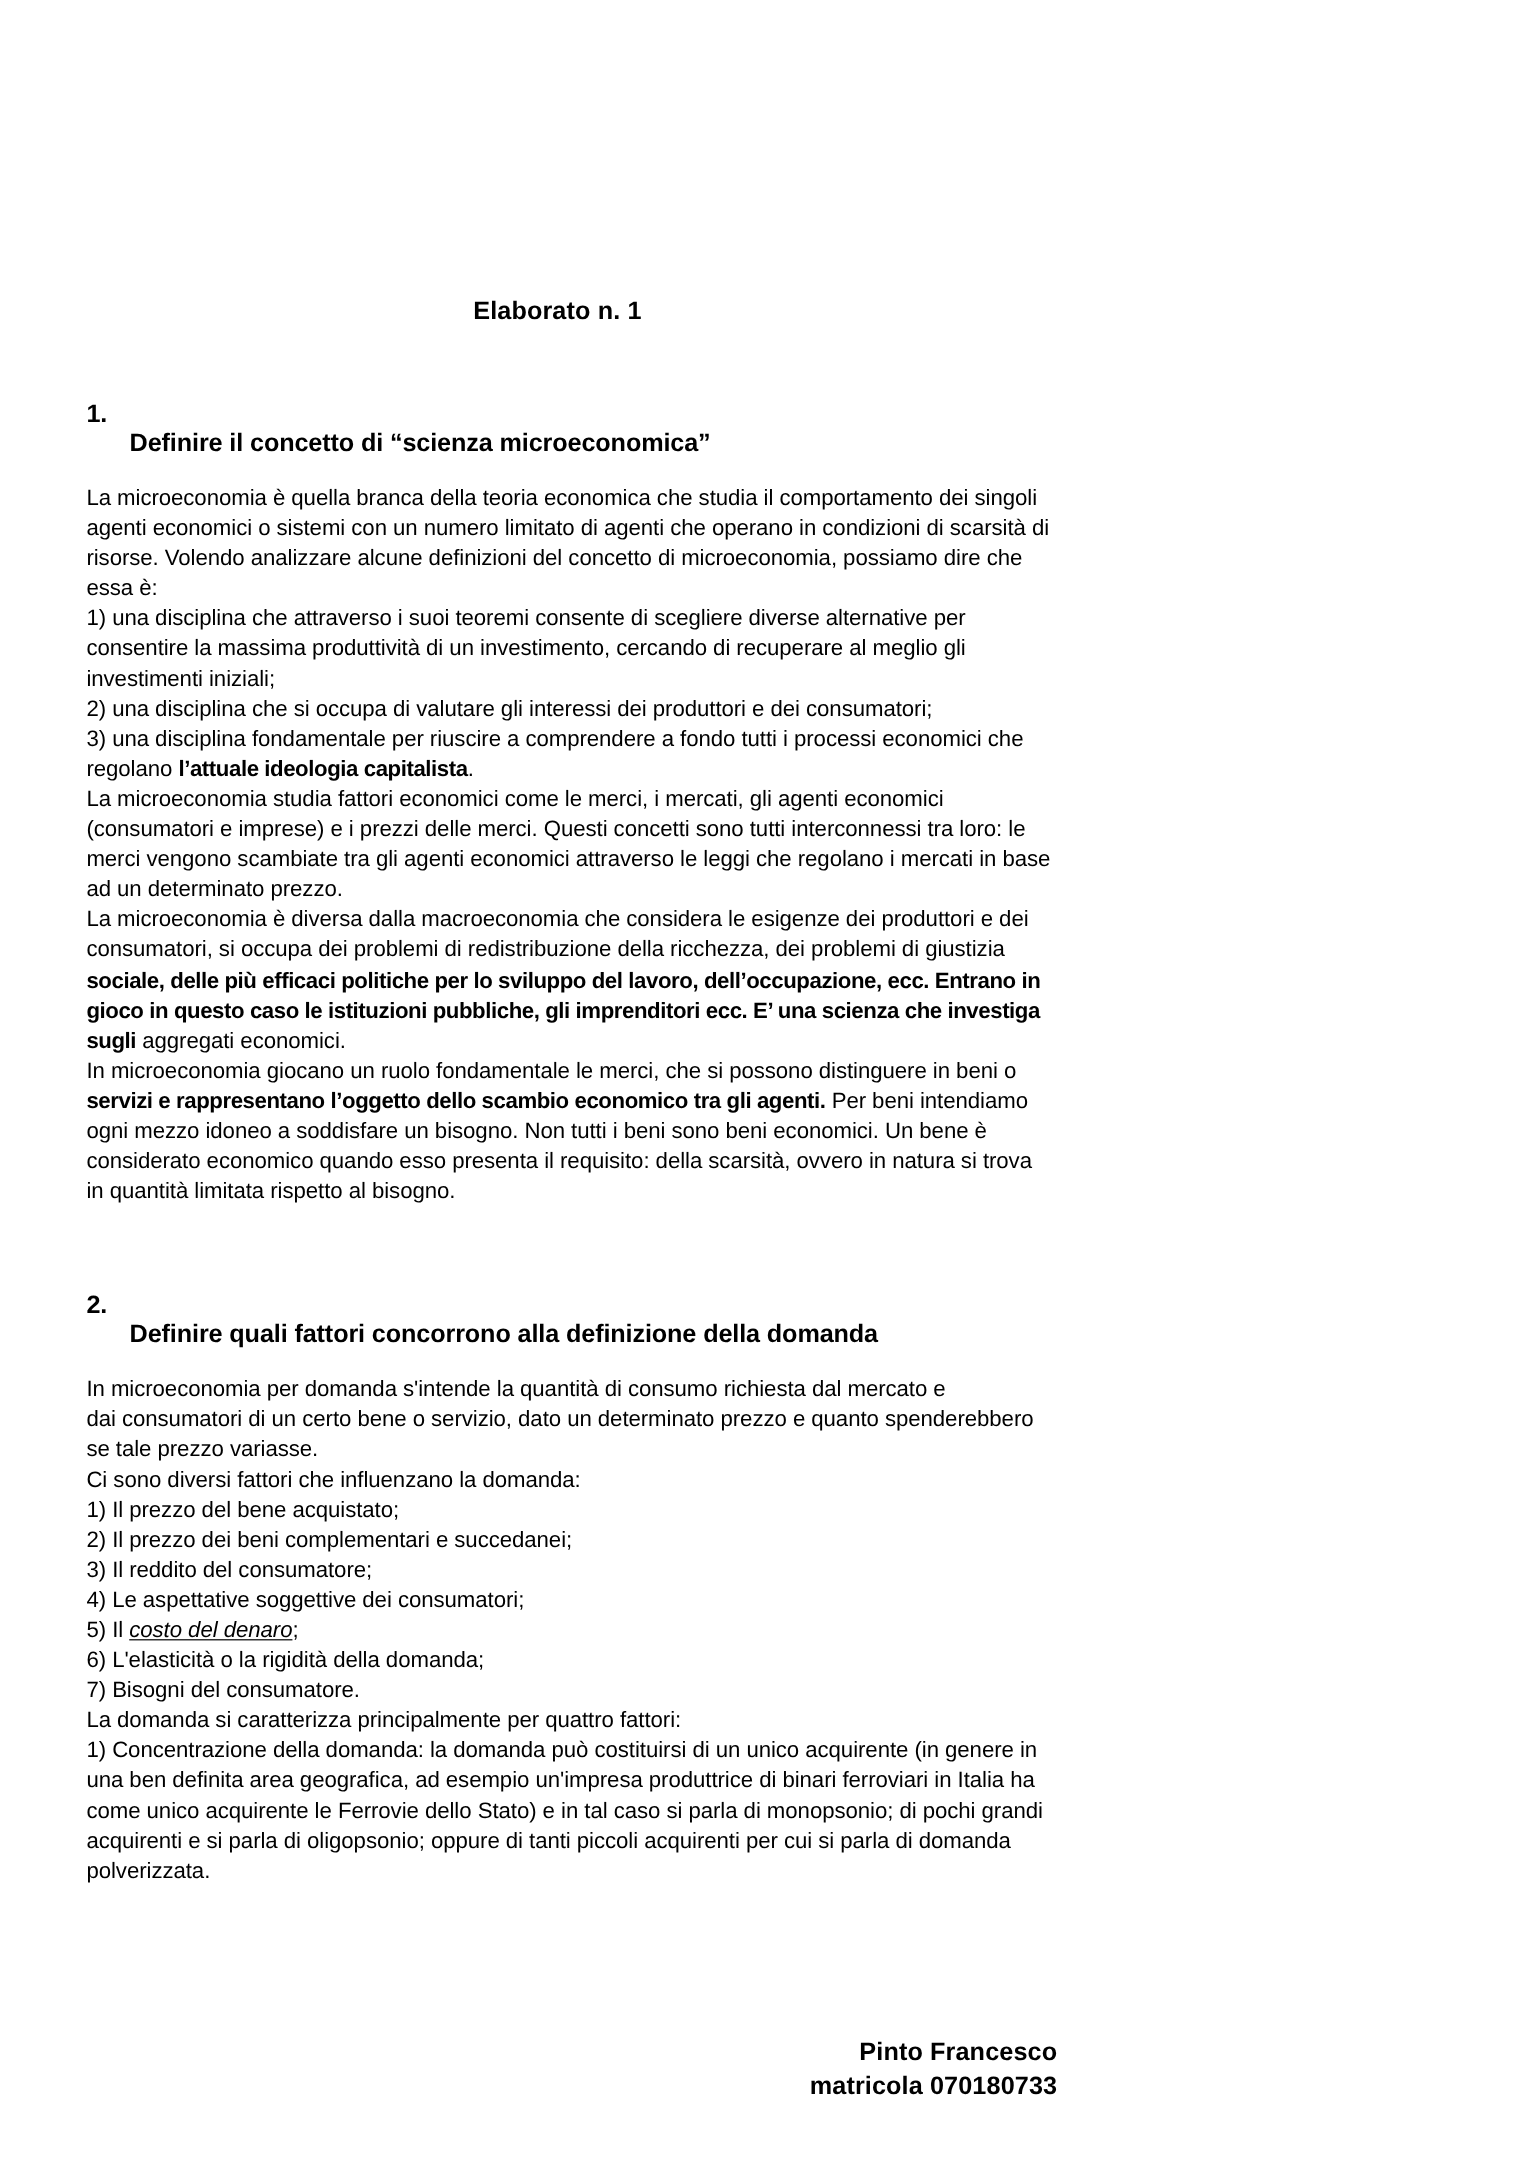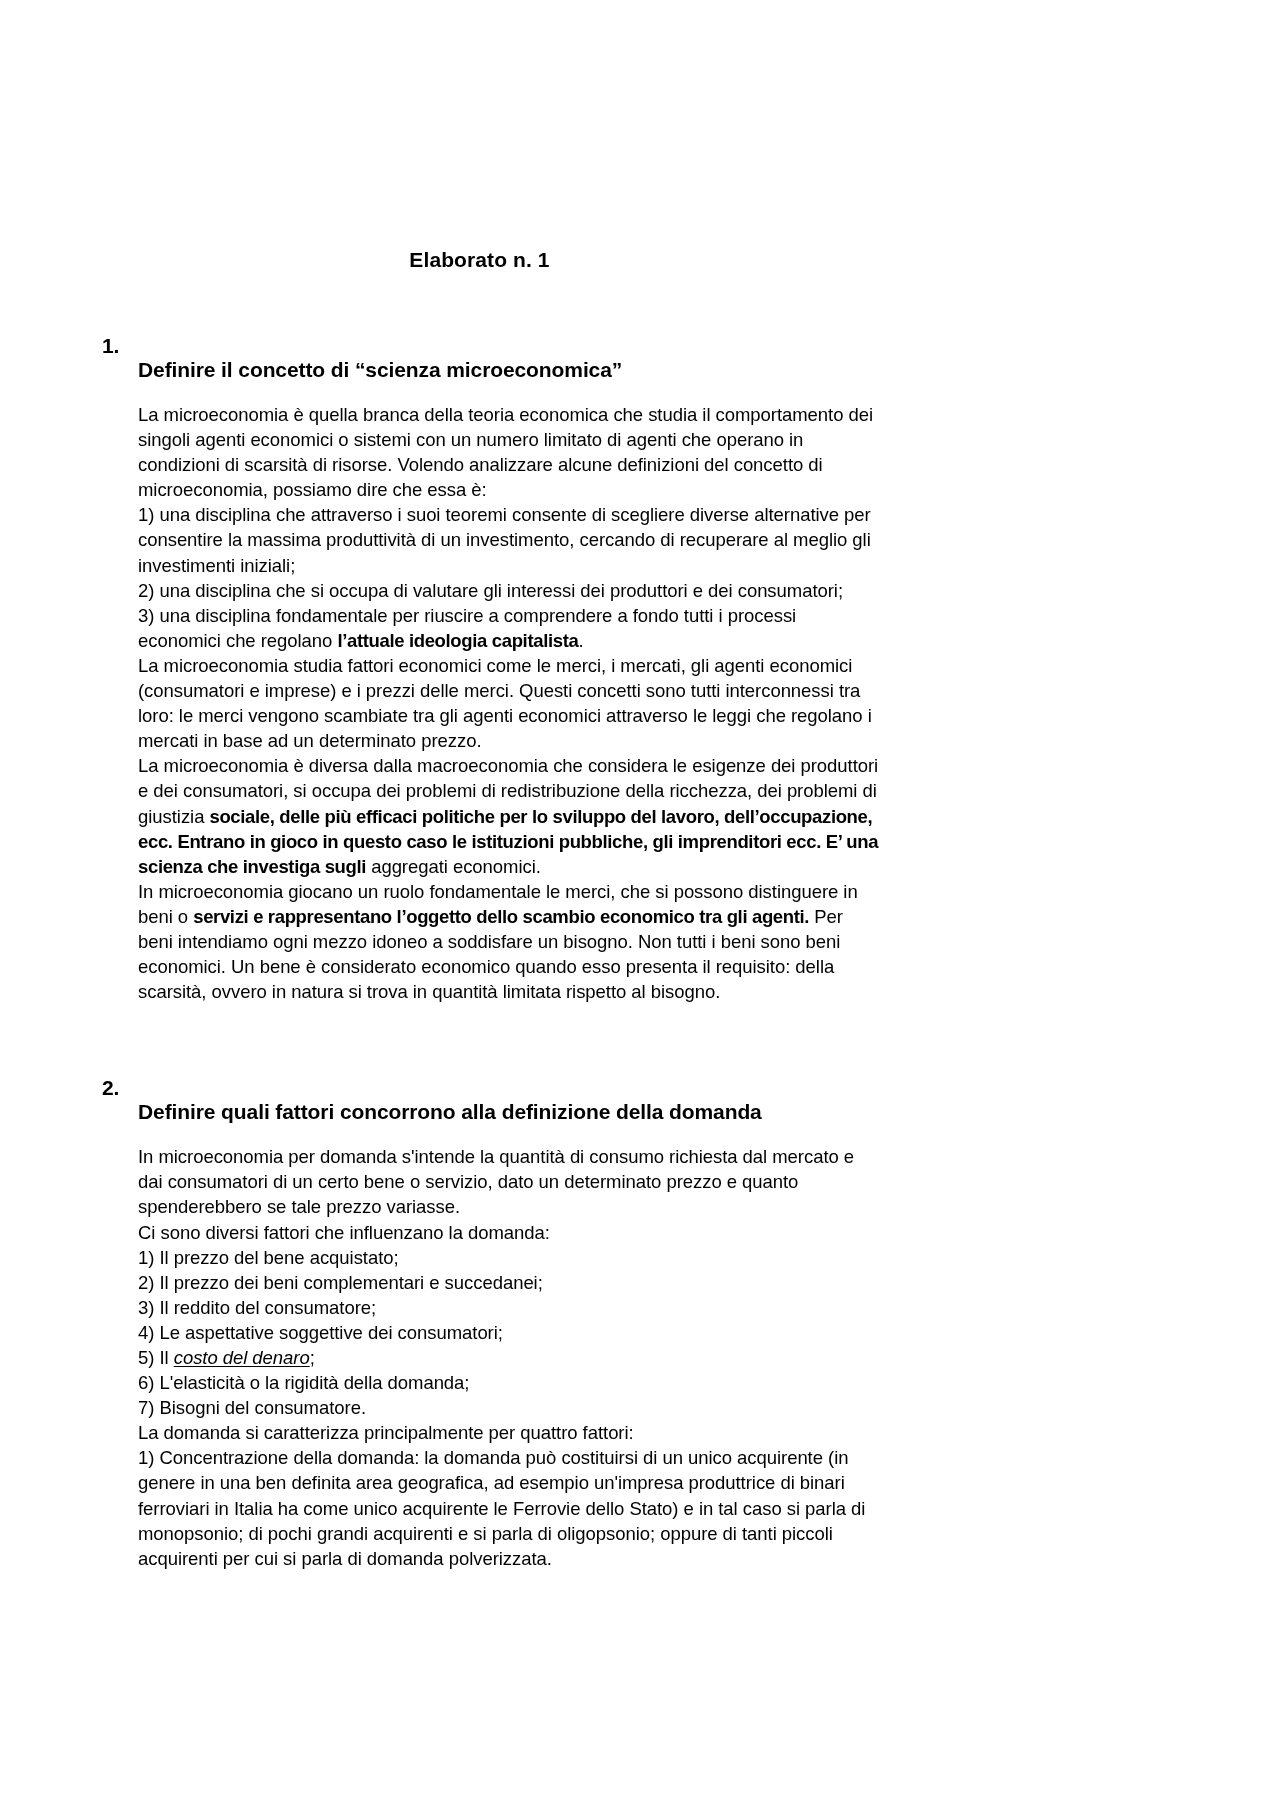--- a/index.html
+++ b/index.html
@@ -10,21 +10,21 @@
   body {
     font-family: "Liberation Sans", sans-serif;
     color: #000000;
   }
   .page {
     position: relative;
     width: 1029px;
     height: 1809px;
     background: #ffffff;
     box-sizing: border-box;
-    padding: 248px 150px 0 102px;
+    padding: 248px 150px 0 72px;
     overflow: hidden;
   }
   .doc-title {
     text-align: center;
     font-size: 21px;
     font-weight: bold;
     letter-spacing: 0.1px;
     margin: 0 0 18px 0;
     padding-right: 22px;
   }
@@ -52,21 +52,20 @@
   .q-number {
     width: 36px;
     flex: 0 0 36px;
   }
   .q-title {
     flex: 1 1 auto;
     margin-top: 24px;
   }
   .answer {
     margin-top: 20px;
-    margin-left: 36px;
     font-size: 18.5px;
     line-height: 25.1px;
     letter-spacing: -0.05px;
     white-space: pre-wrap;
   }
   .answer .cond {
     font-stretch: condensed;
     font-weight: 600;
     letter-spacing: -0.35px;
   }
@@ -119,14 +118,18 @@
 2) Il prezzo dei beni complementari e succedanei;
 3) Il reddito del consumatore;
 4) Le aspettative soggettive dei consumatori;
 5) Il </span><span class="uline">costo del denaro</span><span>;
 6) L'elasticità o la rigidità della domanda;
 7) Bisogni del consumatore.
 La domanda si caratterizza principalmente per quattro fattori:
 1) Concentrazione della domanda: la domanda può costituirsi di un unico acquirente (in genere in una ben definita area geografica, ad esempio un'impresa produttrice di binari ferroviari in Italia ha come unico acquirente le Ferrovie dello Stato) e in tal caso si parla di monopsonio; di pochi grandi acquirenti e si parla di oligopsonio; oppure di tanti piccoli acquirenti per cui si parla di domanda polverizzata.</span></div>
   </section>
 
+  <div class="signature">
+    <div>Pinto Francesco</div>
+    <div>matricola 070180733</div>
+  </div>
 
 </div>
 
 </body></html>

